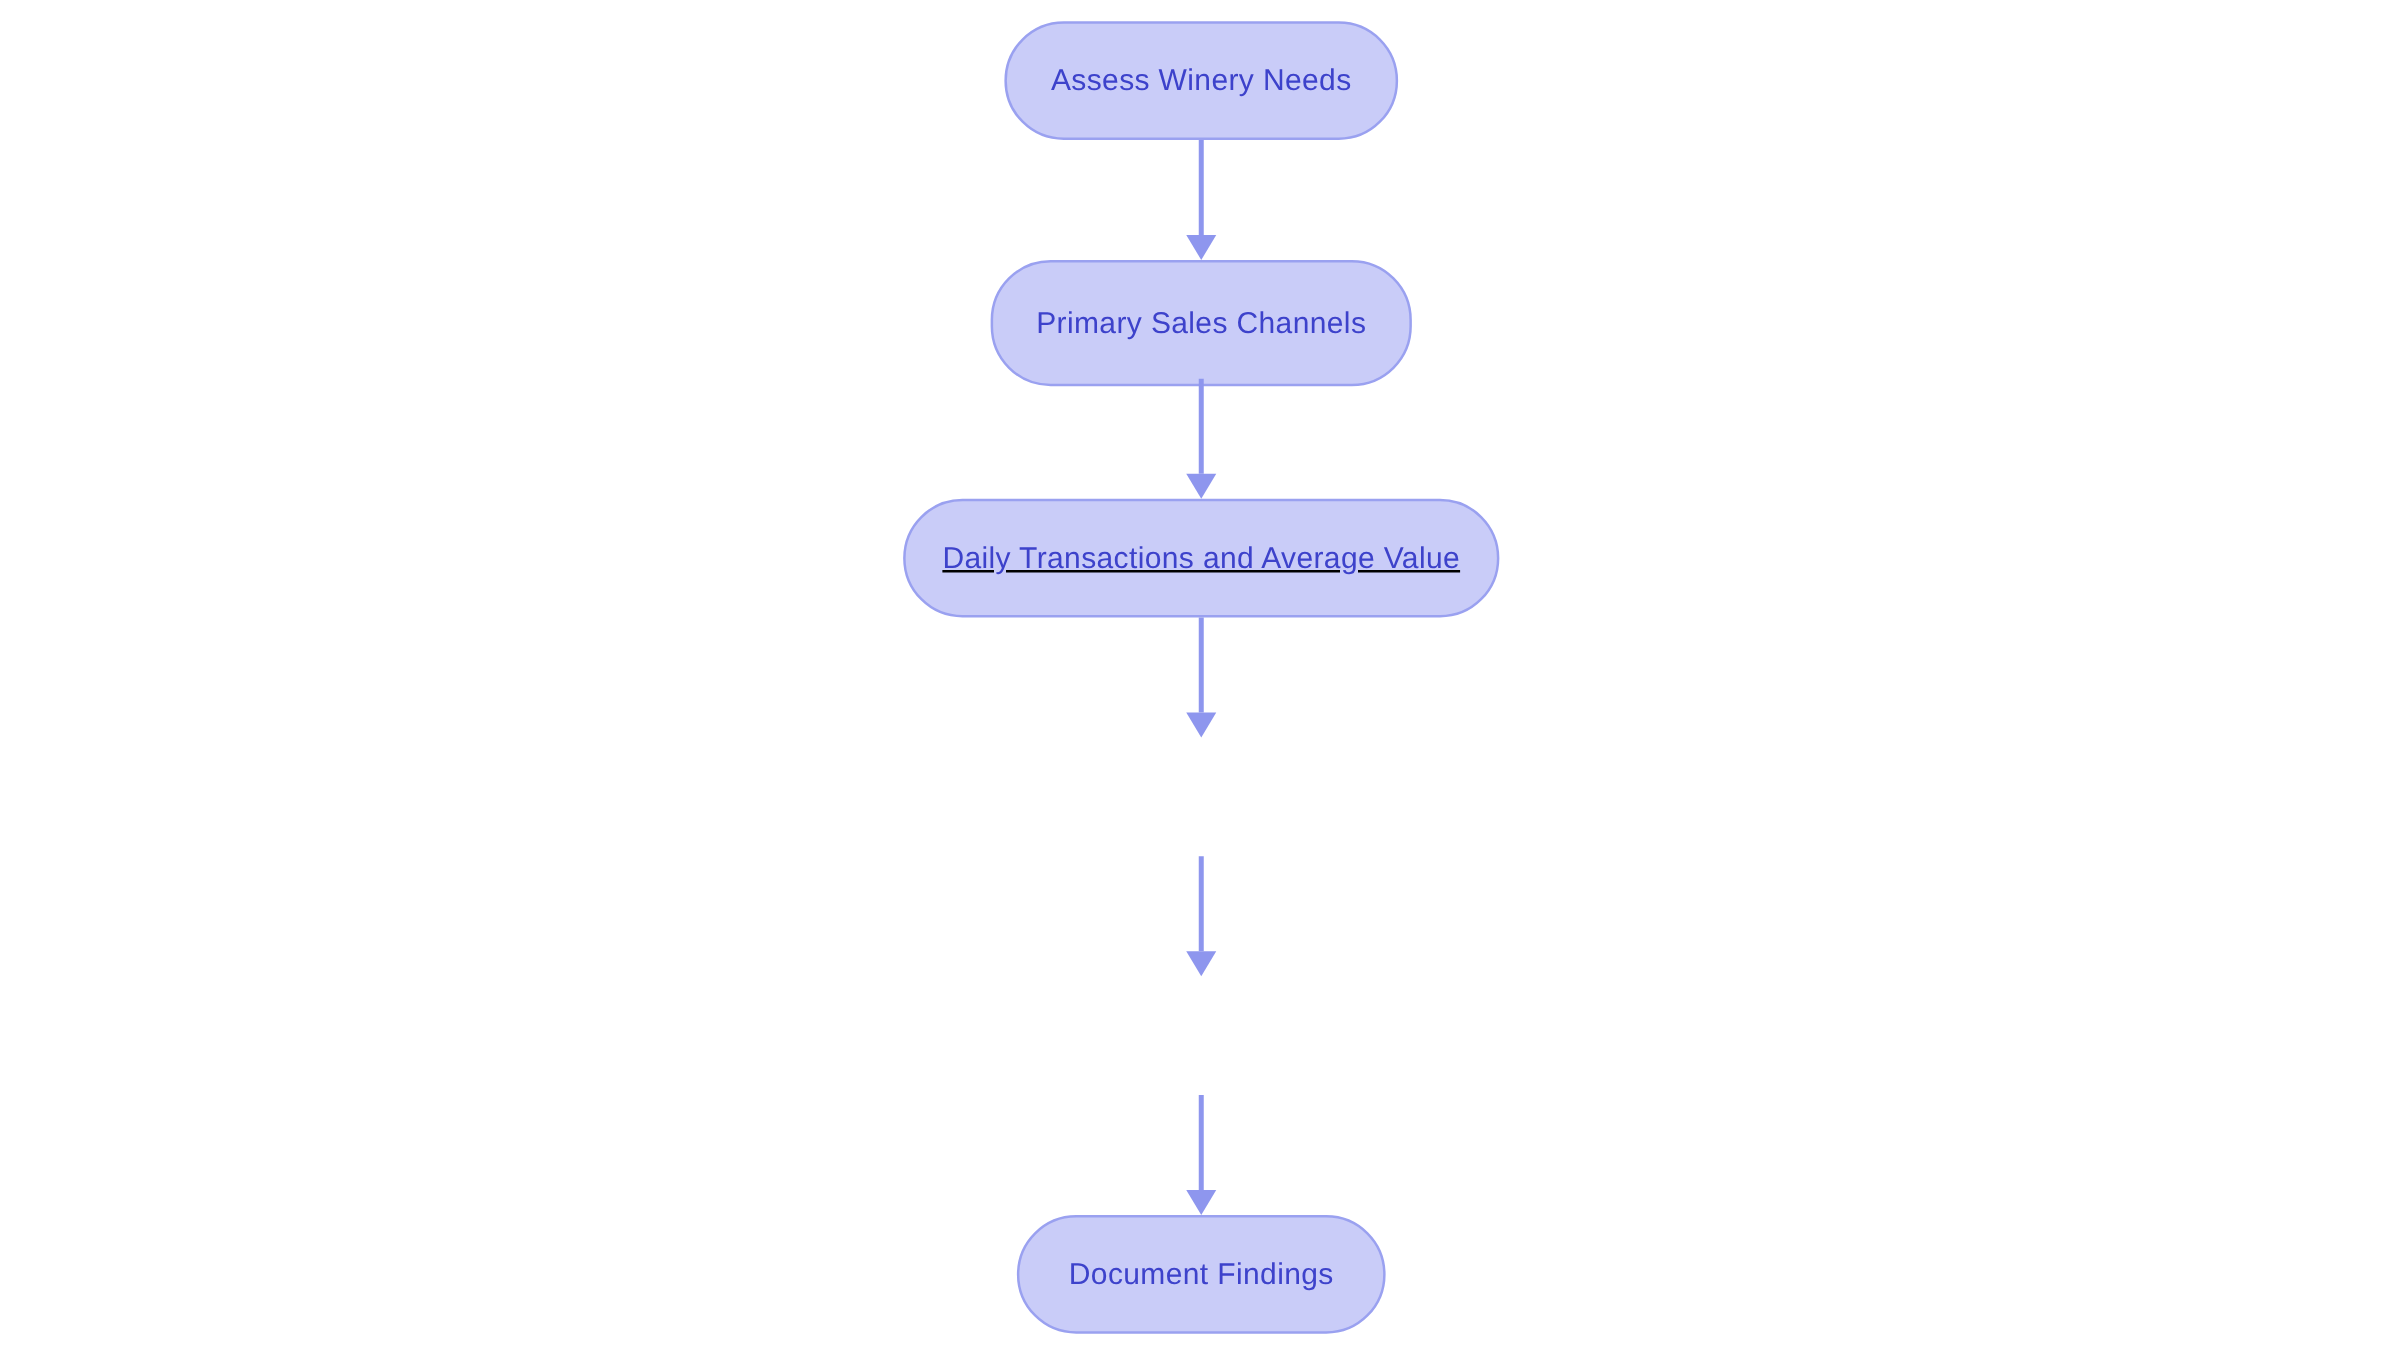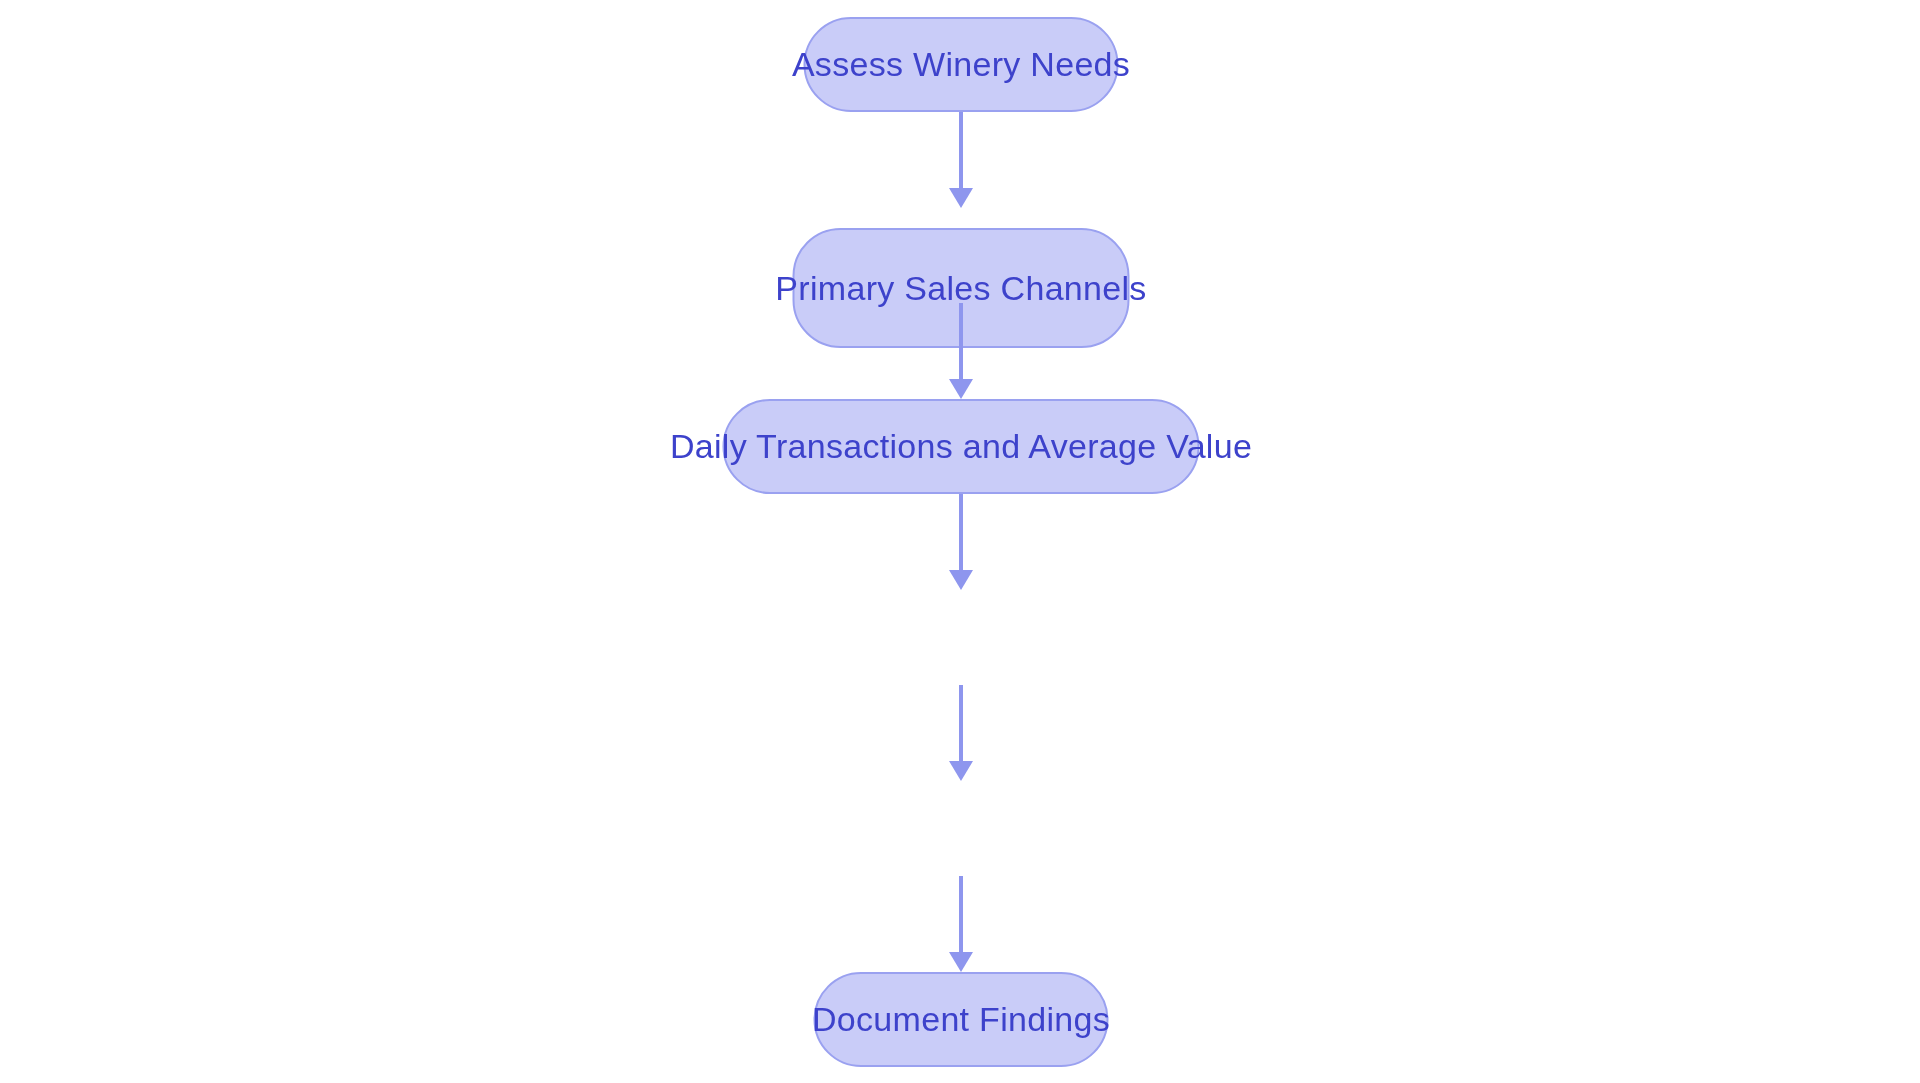--- a/index.html
+++ b/index.html
@@ -21,21 +21,21 @@
     transform: translateX(-50%);
     background: var(--node-fill, #c9ccf8);
     border: 2px solid var(--node-border, #9aa1f0);
     border-radius: 48px;
     display: flex;
     align-items: center;
     justify-content: center;
   }
   .flow-node .node-label {
     color: var(--node-text, #3d42cb);
-    font-size: 34px;
+    font-size: 24px;
     letter-spacing: 0.3px;
     white-space: nowrap;
   }
   .flow-arrow {
     position: absolute;
     transform: translateX(-50%);
     display: flex;
     flex-direction: column;
     align-items: center;
   }
@@ -56,28 +56,28 @@
 <body>
 
 <div id="flowchart" class="canvas" style="--background: #ffffff; --node-fill: #c9ccf8; --node-border: #9aa1f0; --node-text: #3d42cb; --arrow-color: #8e96ee;">
     <div class="flow-node" style="left: 961px; top: 17px; width: 315px; height: 95px;">
       <span class="node-label">Assess Winery Needs</span>
     </div>
     <div class="flow-arrow" style="left: 961px; top: 112px; height: 96px;">
       <div class="arrow-line"></div>
       <div class="arrow-head"></div>
     </div>
-    <div class="flow-node" style="left: 961px; top: 208px; width: 337px; height: 120px; margin-top: 20px;">
+    <div class="flow-node" style="left: 961px; top: 208px; width: 337px; height: 101px;">
       <span class="node-label">Primary Sales Channels</span>
     </div>
     <div class="flow-arrow" style="left: 961px; top: 303px; height: 96px;">
       <div class="arrow-line"></div>
       <div class="arrow-head"></div>
     </div>
-    <div class="flow-node" style="left: 961px; top: 399px; width: 477px; height: 95px;">
+    <div class="flow-node" style="left: 961px; top: 399px; width: 477px; height: 95px; text-decoration: underline;">
       <span class="node-label">Daily Transactions and Average Value</span>
     </div>
     <div class="flow-arrow" style="left: 961px; top: 494px; height: 96px;">
       <div class="arrow-line"></div>
       <div class="arrow-head"></div>
     </div>
     <div class="flow-arrow" style="left: 961px; top: 685px; height: 96px;">
       <div class="arrow-line"></div>
       <div class="arrow-head"></div>
     </div>

